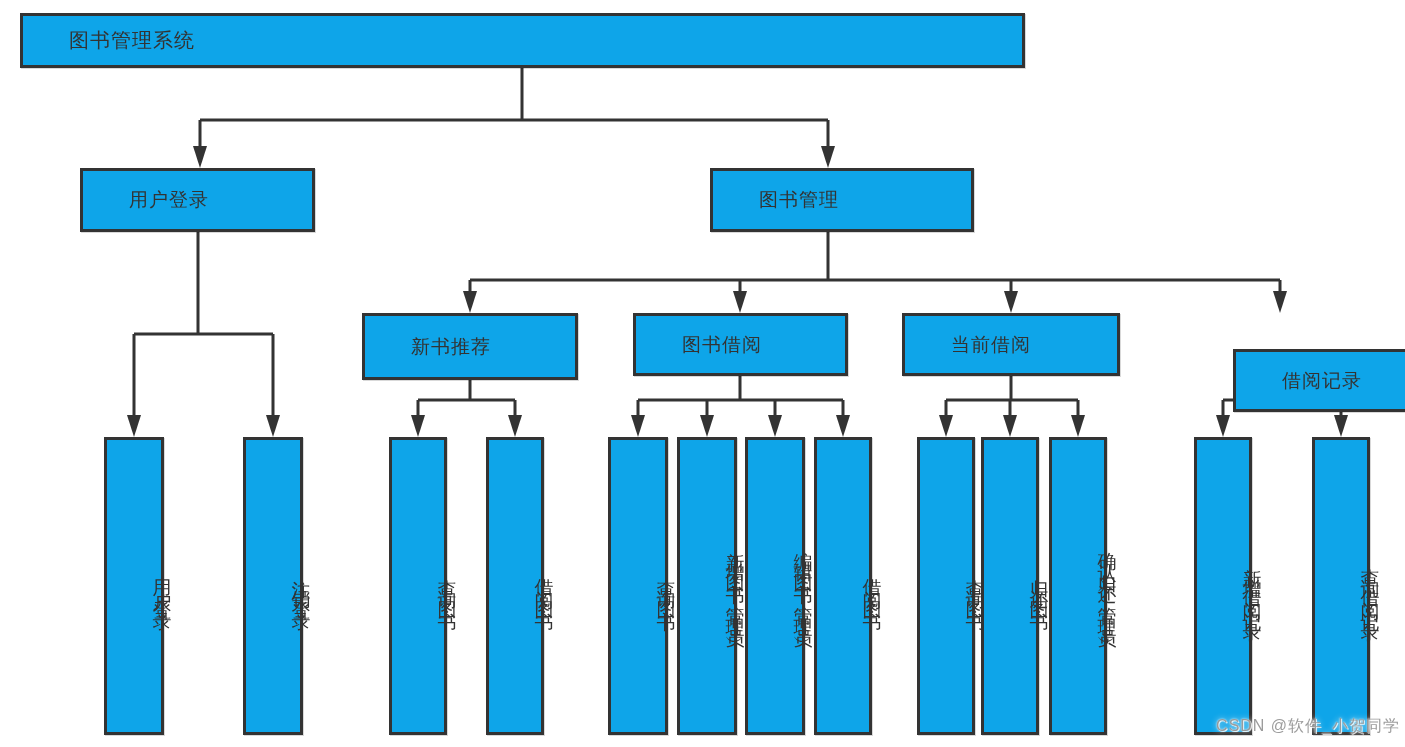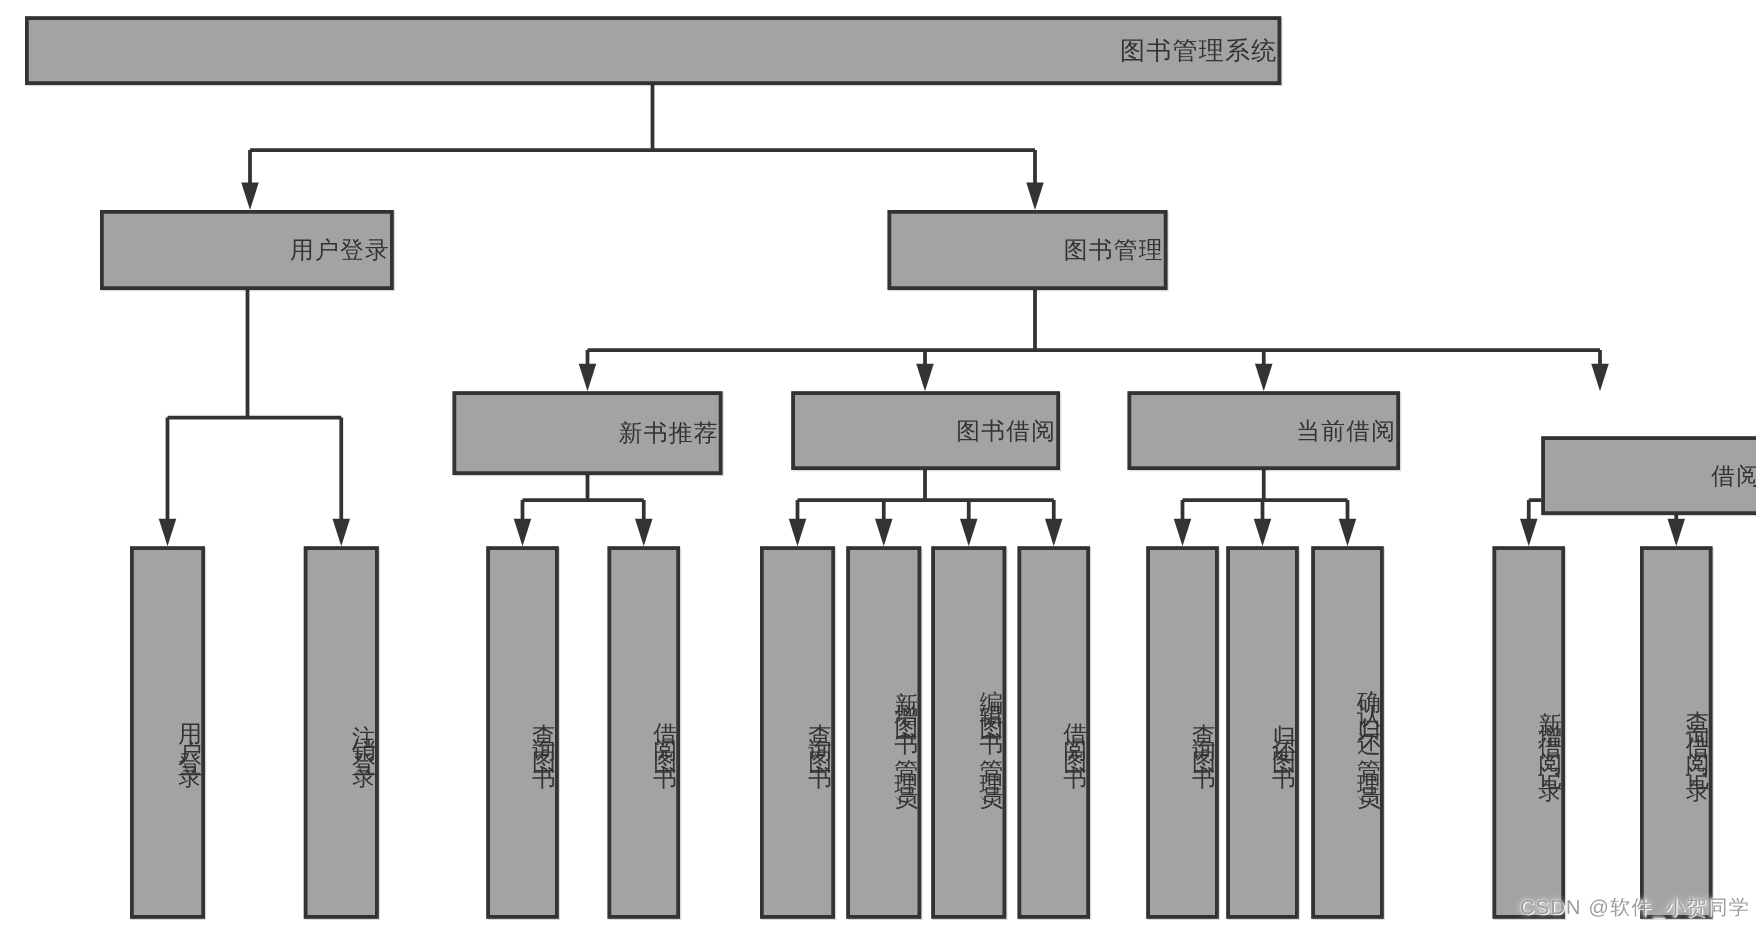--- a/index.html
+++ b/index.html
@@ -14,26 +14,27 @@
   }
   svg.connectors {
     position: absolute;
     left: 0; top: 0;
     width: 1405px;
     height: 747px;
   }
   .node {
     position: absolute;
     box-sizing: border-box;
-    background: #a3a3a3;
+    background: #0ea5e9;
     border: 3px solid #333333;
     display: flex;
     align-items: center;
-    justify-content: flex-end;
+    justify-content: flex-start;
     box-shadow: 1px 1px 0 rgba(0,0,0,0.15);
+    padding-left: 46px;
   }
   .hbox { font-size: 19px; letter-spacing: 1px; }
   .root-box { font-size: 20px; }
   .leaf { top: 437px; height: 298px; }
   .leaf .txt {
     writing-mode: vertical-lr;
     text-orientation: mixed;
     font-size: 19px;
     line-height: 1;
     letter-spacing: 11px;
@@ -95,21 +96,21 @@
     </g>
   </svg>
 
   <div class="node hbox root-box" style="left:20px; top:13px; width:1005px; height:55px;">
     <span>图书管理系统</span>
   </div>
 
   <div class="node hbox" style="left:80px; top:168px; width:235px; height:64px;">
     <span>用户登录</span>
   </div>
-  <div class="node hbox" style="left:710px; top:168px; width:224px; height:64px;">
+  <div class="node hbox" style="left:710px; top:168px; width:264px; height:64px;">
     <span>图书管理</span>
   </div>
 
   <div class="node hbox" style="left:362px; top:313px; width:216px; height:67px;">
     <span>新书推荐</span>
   </div>
   <div class="node hbox" style="left:902px; top:313px; width:218px; height:63px;">
     <span>当前借阅</span>
   </div>
   <div class="node hbox" style="left:633px; top:313px; width:215px; height:63px;">

